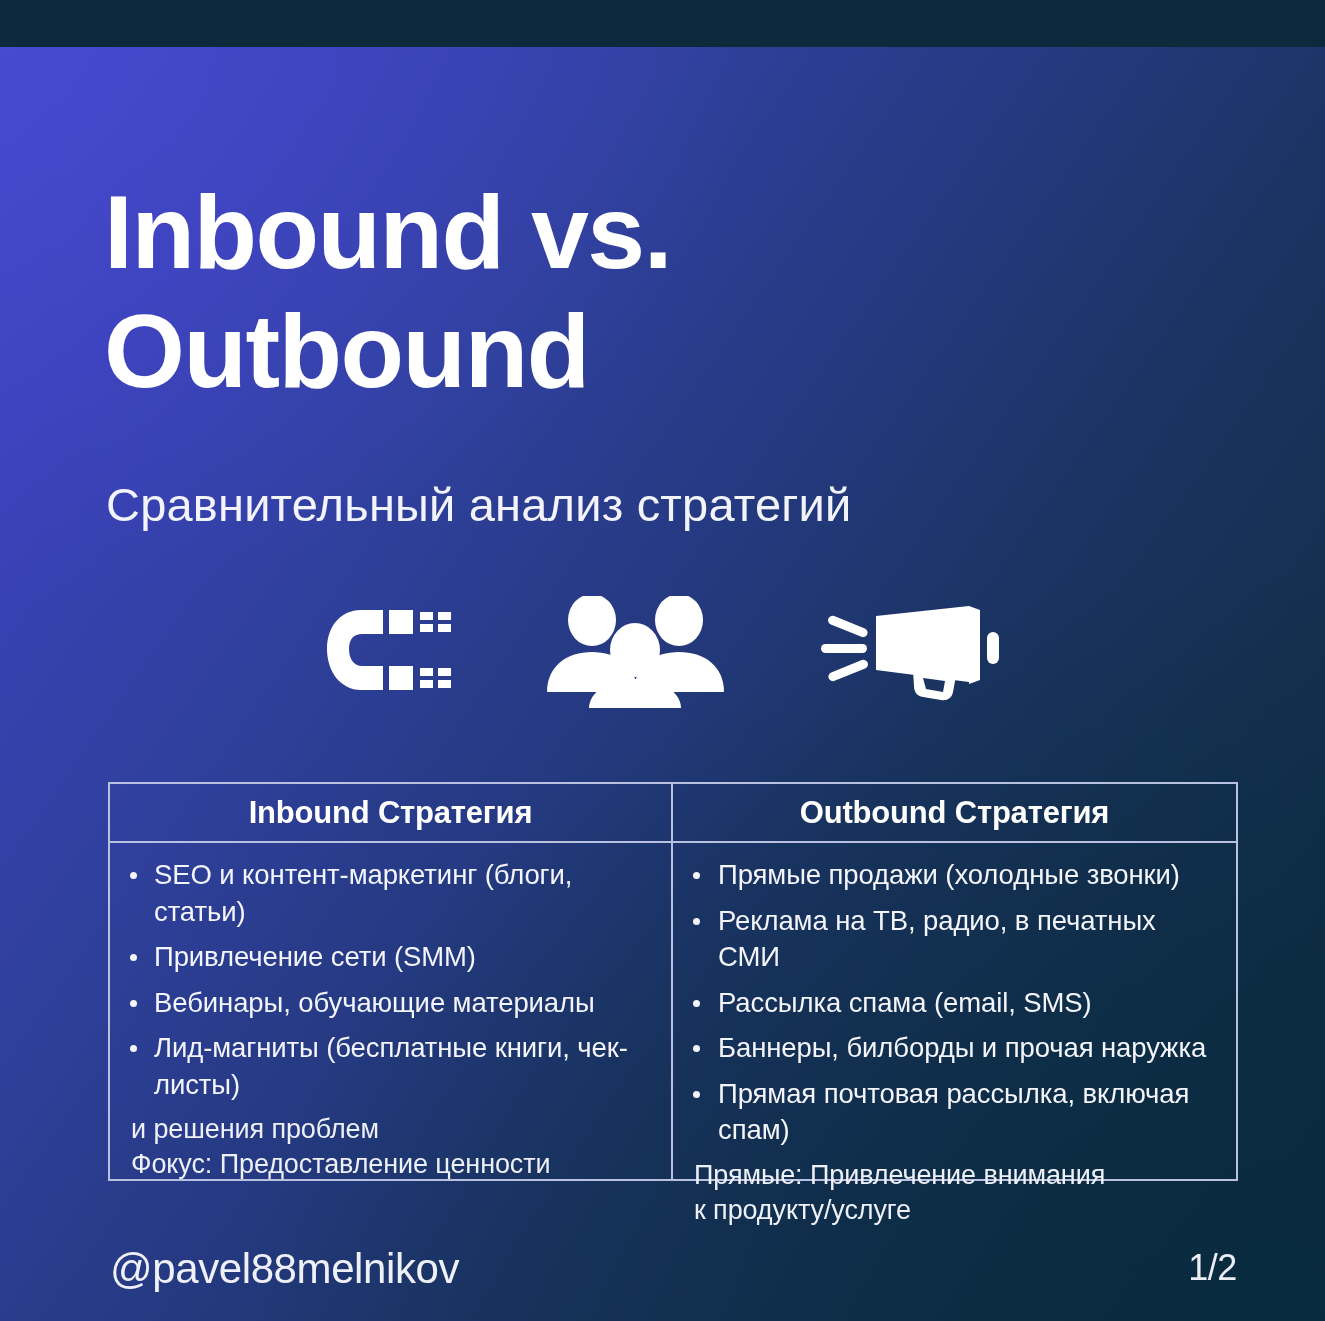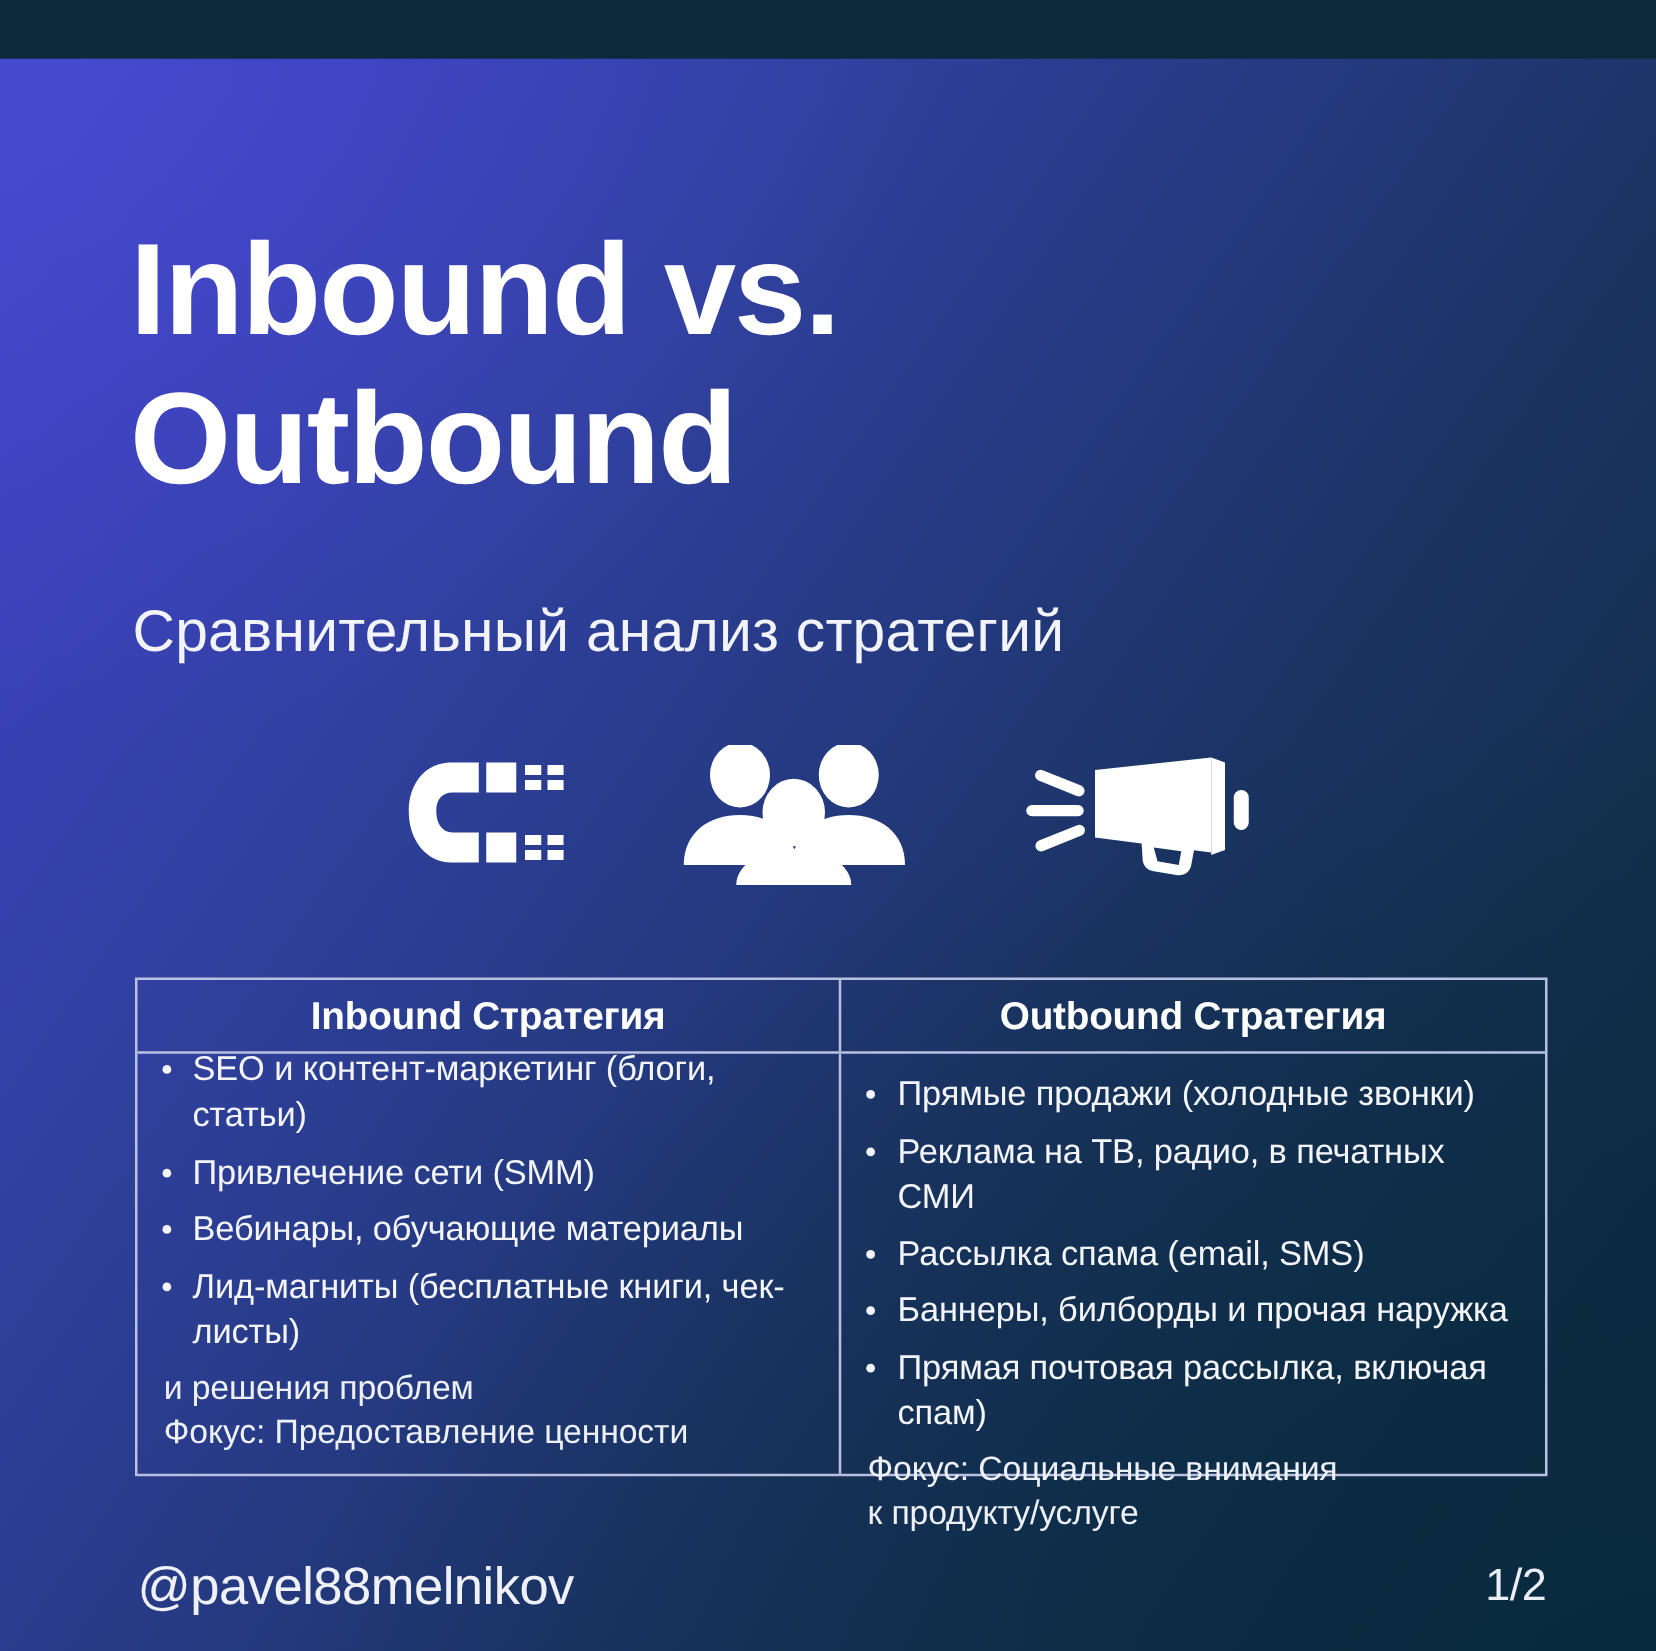--- a/index.html
+++ b/index.html
@@ -124,21 +124,21 @@
     min-height: 0;
   }
   .cell {
     flex: 1 1 50%;
     box-sizing: border-box;
     padding: 14px 22px 16px 14px;
     display: flex;
     flex-direction: column;
     position: relative;
   }
-  .cell.left { border-right: 2px solid #b9c0e0; justify-content: flex-end; }
+  .cell.left { border-right: 2px solid #b9c0e0; }
 
   .bullets {
     list-style: none;
     margin: 0;
     padding: 0;
   }
   .bullets li {
     position: relative;
     color: #f4f5fb;
     font-size: 27.5px;
@@ -276,21 +276,21 @@
 
         <div class="cell right">
           <ul class="bullets">
             <li>Прямые продажи (холодные звонки)</li>
             <li>Реклама на ТВ, радио, в печатных СМИ</li>
             <li>Рассылка спама (email, SMS)</li>
             <li>Баннеры, билборды и прочая наружка</li>
             <li>Прямая почтовая рассылка, включая спам)</li>
           </ul>
           <div class="focus">
-            <span class="fline">Фокус: Социальные внимания</span>
+            <span class="fline">Прямые: Привлечение внимания</span>
             <span class="fline">к продукту/услуге</span>
           </div>
         </div>
 
       </div>
     </div>
 
     <div class="handle">@pavel88melnikov</div>
     <div class="page-num">1/2</div>
 

